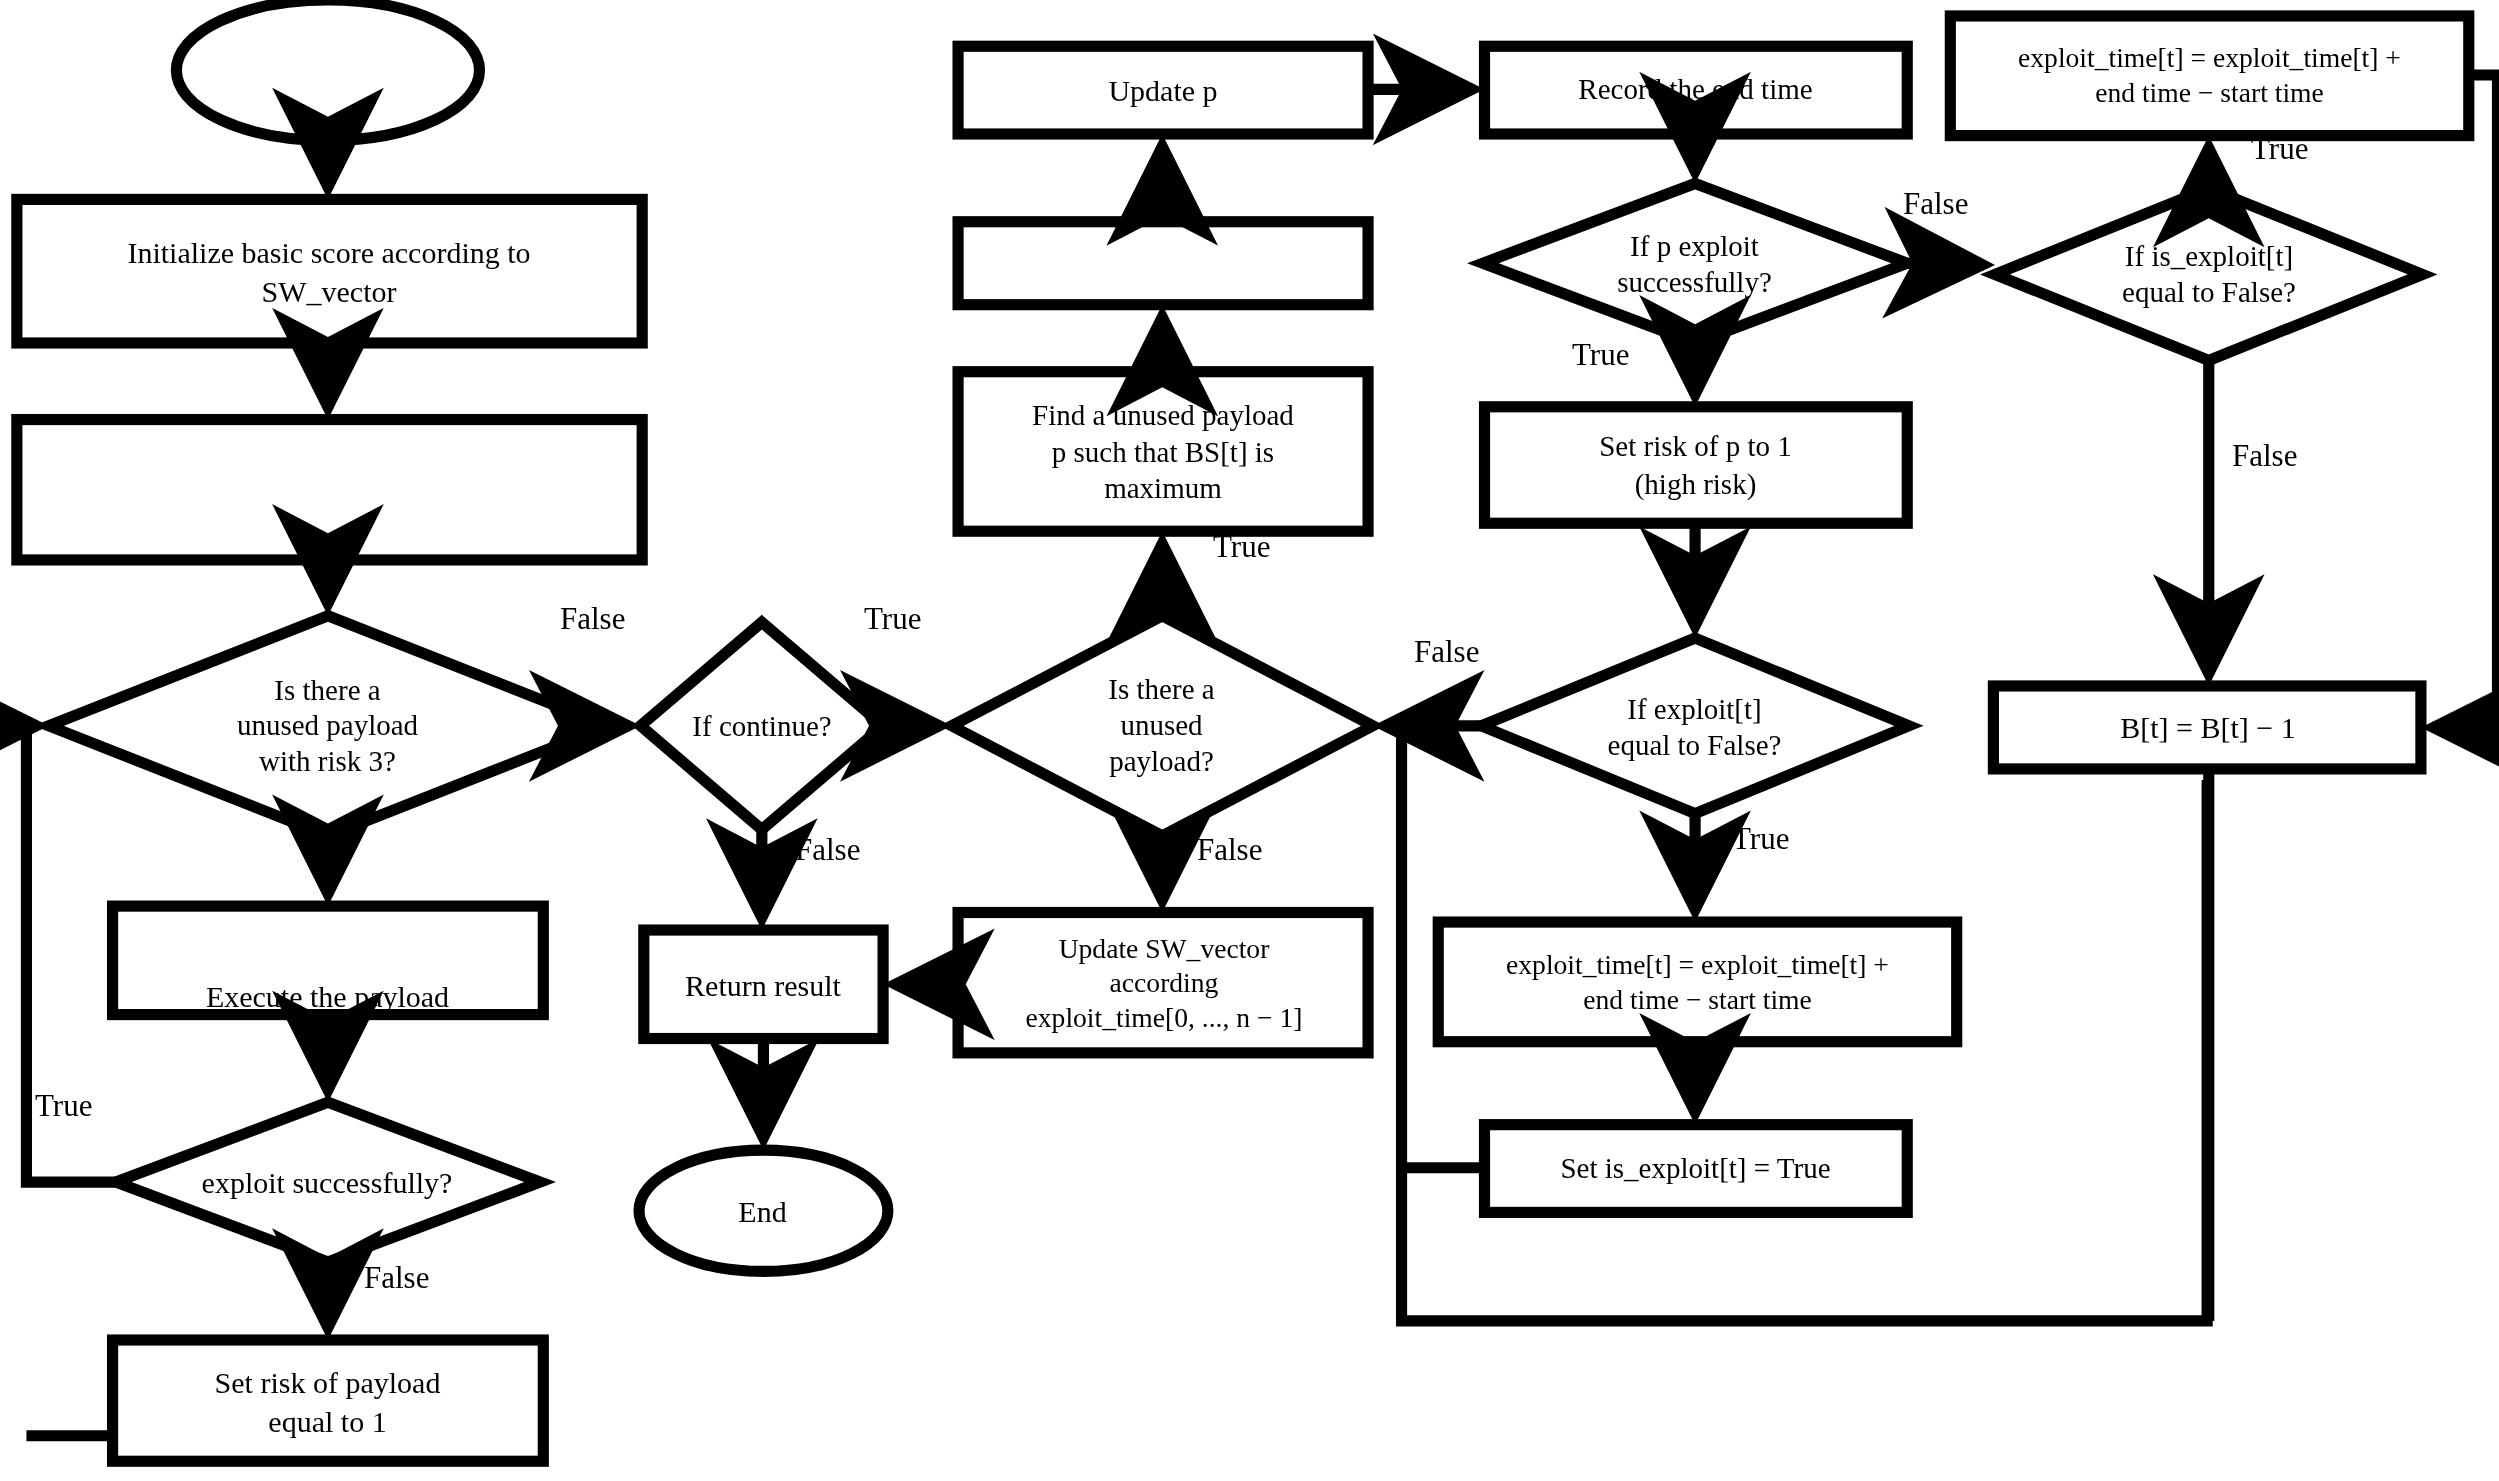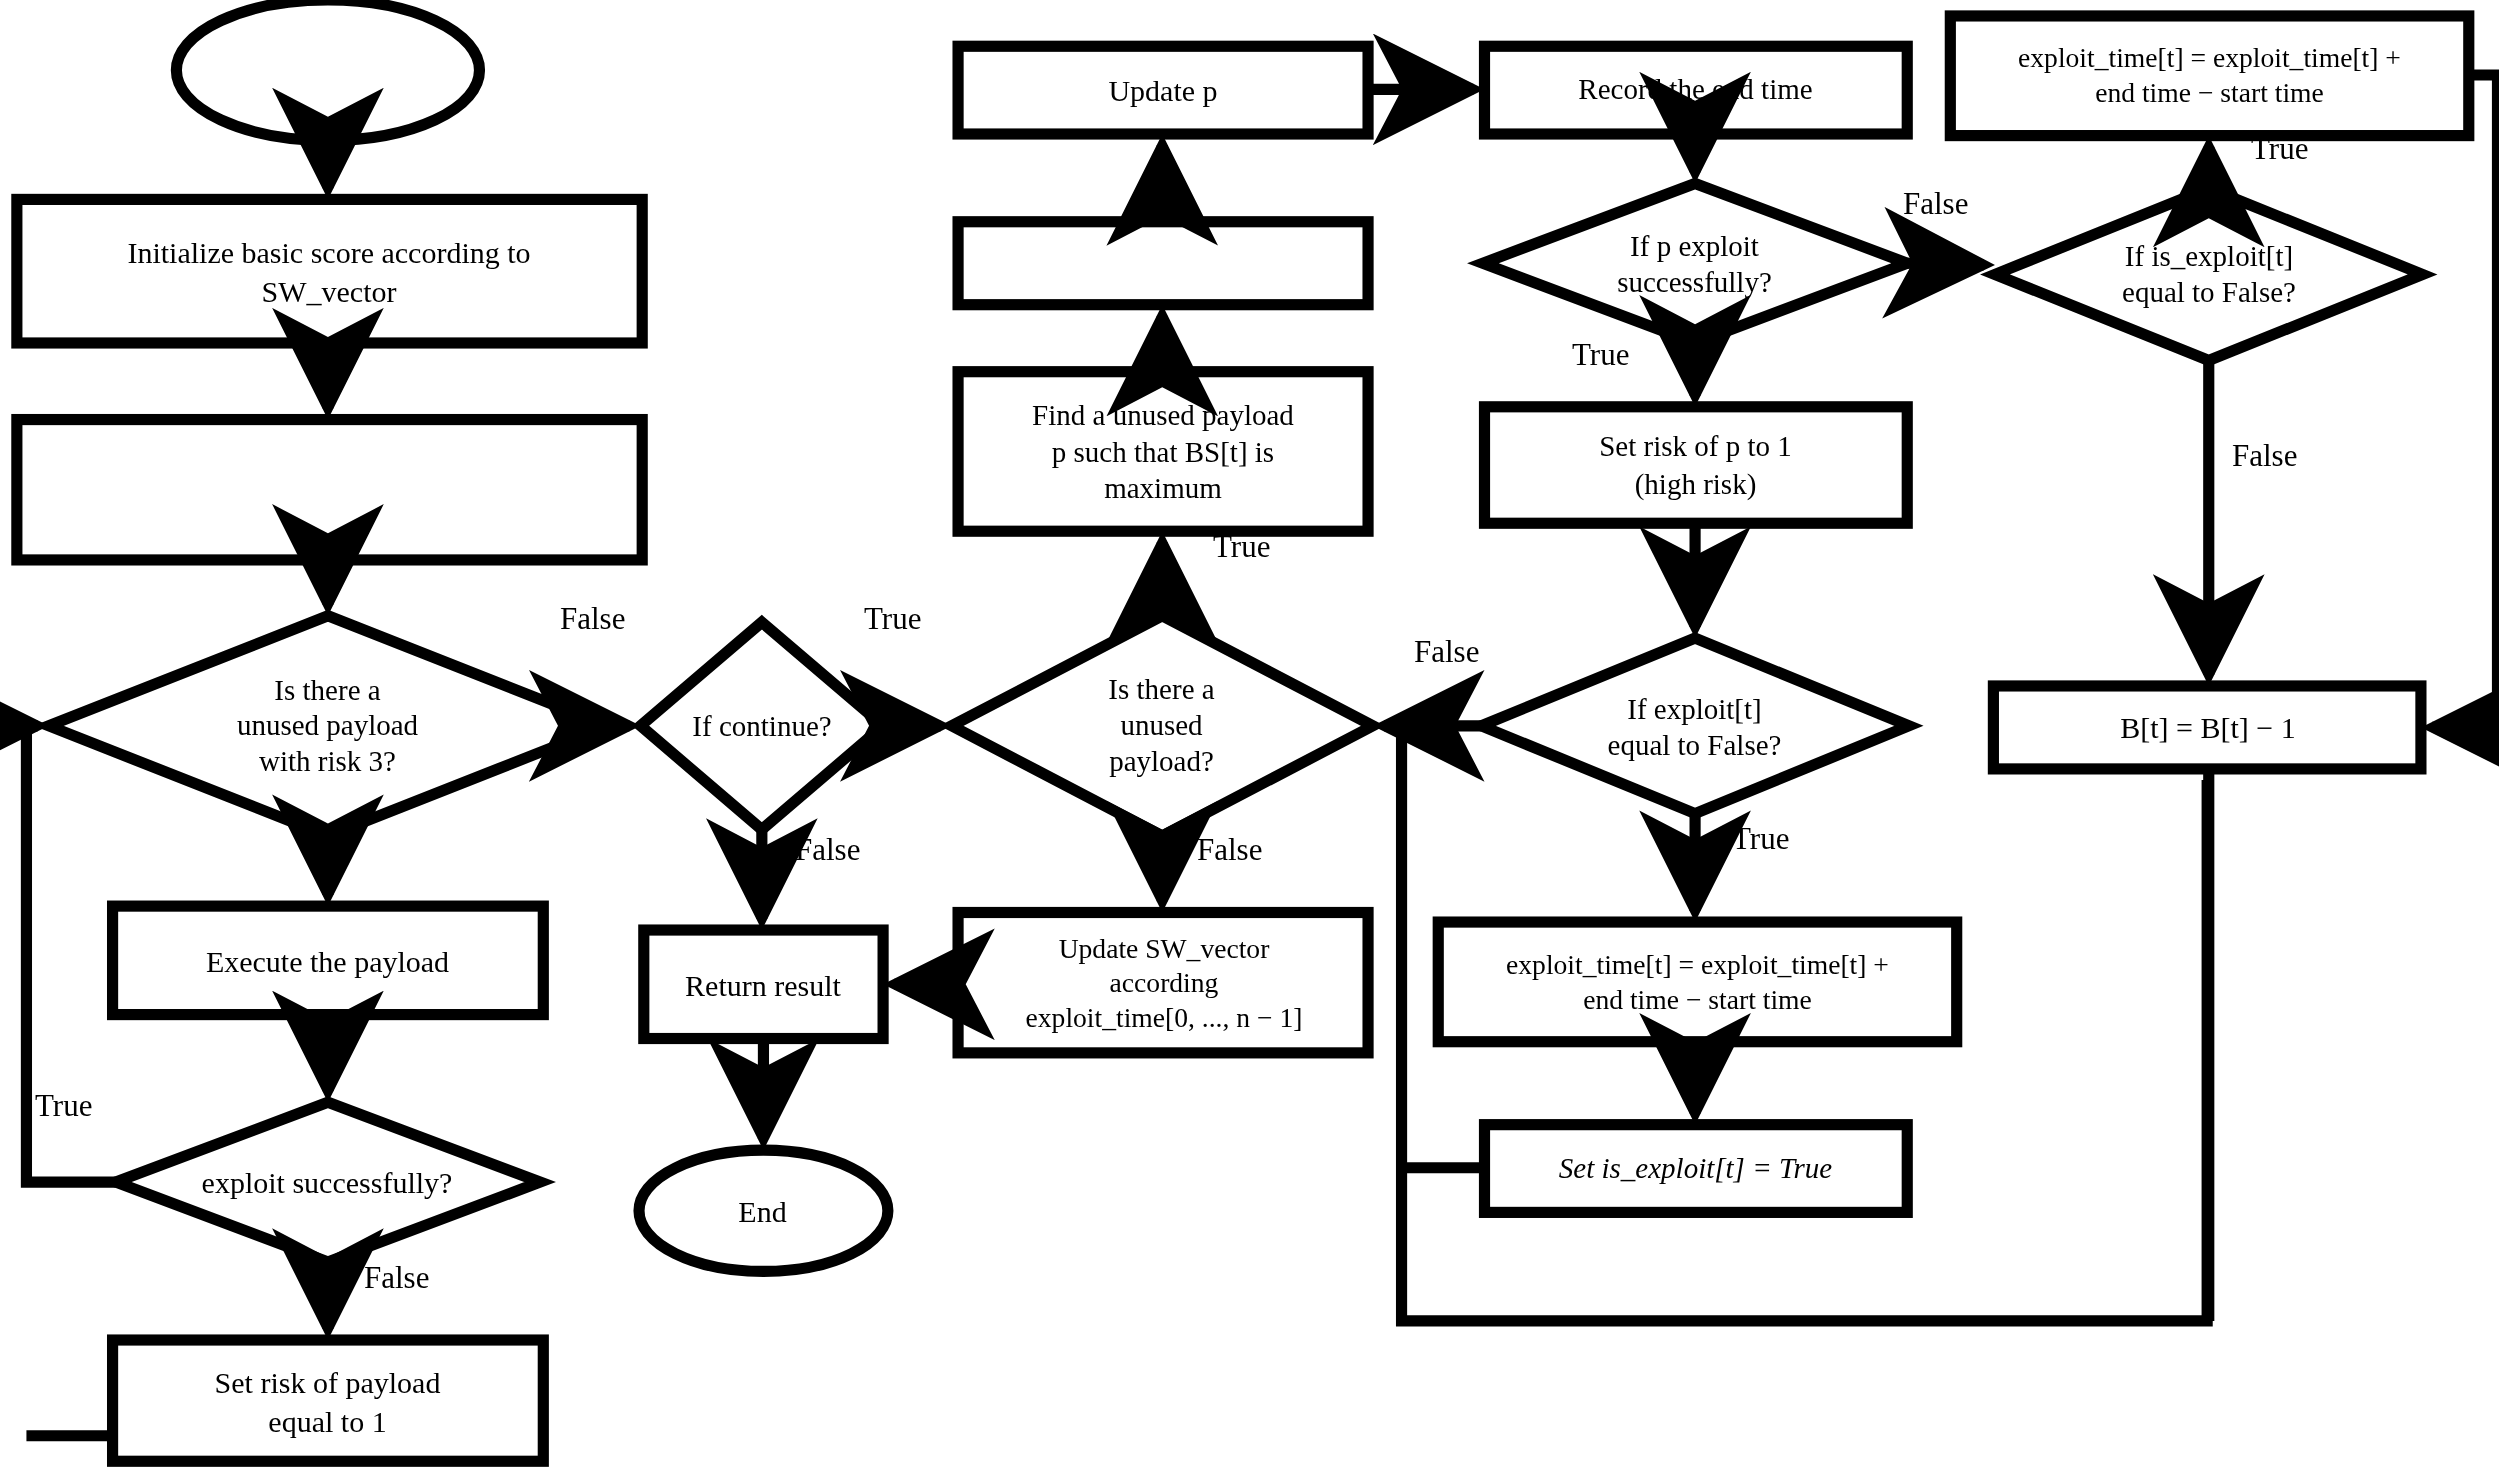--- a/index.html
+++ b/index.html
@@ -183,21 +183,21 @@
 
 
   <div class="node-text" style="left: 16px; top: 200px; width: 626px; height: 144px; font-size: 30px; transform-origin: 0px 0px;">Initialize basic score according to
 SW_vector</div>
 
 
   <div class="node-text" style="left: 120px; top: 616px; width: 415px; height: 220px; font-size: 29px; line-height: 1.22; transform-origin: 0px 0px;">Is there a
 unused payload
 with risk 3?</div>
 
-  <div class="node-text" style="left: 112px; top: 907px; width: 431px; height: 109px; font-size: 30px; transform-origin: 0px 0px; text-align: right;">Execute the payload</div>
+  <div class="node-text" style="left: 112px; top: 942px; width: 431px; height: 109px; font-size: 30px; transform-origin: 0px 0px; text-align: right;">Execute the payload</div>
 
   <div class="node-text" style="left: 67px; top: 1133px; width: 520px; height: 99px; font-size: 30px; transform-origin: 0px 0px;">exploit successfully?</div>
 
   <div class="node-text" style="left: 112px; top: 1341px; width: 431px; height: 121px; font-size: 30px; transform-origin: 0px 0px;">Set risk of payload
 equal to 1</div>
 
   <div class="node-text" style="left: 631px; top: 677px; width: 262px; height: 99px; font-size: 29px; transform-origin: 0px 0px;">If continue?</div>
 
   <div class="node-text" style="left: 632px; top: 931px; width: 262px; height: 109px; font-size: 30px; transform-origin: 0px 0px;">Return result</div>
 
@@ -225,21 +225,21 @@
 
   <div class="node-text" style="left: 1484px; top: 407px; width: 423px; height: 117px; font-size: 29px; transform-origin: 0px 0px;">Set risk of p to 1
 (high risk)</div>
 
   <div class="node-text" style="left: 1492px; top: 667px; width: 405px; height: 121px; font-size: 29px; line-height: 1.24; transform-origin: 0px 0px;">If exploit[t]
 equal to False?</div>
 
   <div class="node-text" style="left: 1435px; top: 923px; width: 525px; height: 120px; font-size: 27.6px; line-height: 1.26; transform-origin: 0px 0px;">exploit_time[t] = exploit_time[t] +
 end time − start time</div>
 
-  <div class="node-text" style="left: 1484px; top: 1125px; width: 423px; height: 88px; font-size: 29px; transform-origin: 0px 0px; font-style: italic;">Set is_exploit[t] = True</div>
+  <div class="node-text" style="left: 1484px; top: 1125px; width: 423px; height: 88px; font-size: 29px; transform-origin: 0px 0px;">Set is_exploit[t] = True</div>
 
   <div class="node-text" style="left: 1947px; top: 16px; width: 525px; height: 120px; font-size: 27.6px; line-height: 1.26; transform-origin: 0px 0px;">exploit_time[t] = exploit_time[t] +
 end time − start time</div>
 
   <div class="node-text" style="left: 2008px; top: 214px; width: 402px; height: 121px; font-size: 29px; line-height: 1.24; transform-origin: 0px 0px;">If is_exploit[t]
 equal to False?</div>
 
   <div class="node-text" style="left: 1994px; top: 686px; width: 428px; height: 83px; font-size: 30px; transform-origin: 0px 0px;">B[t] = B[t] − 1</div>
 
   <div class="edge-label" style="left: 560px; top: 602px; transform-origin: 0px 0px; font-size: 31px;">False</div>

